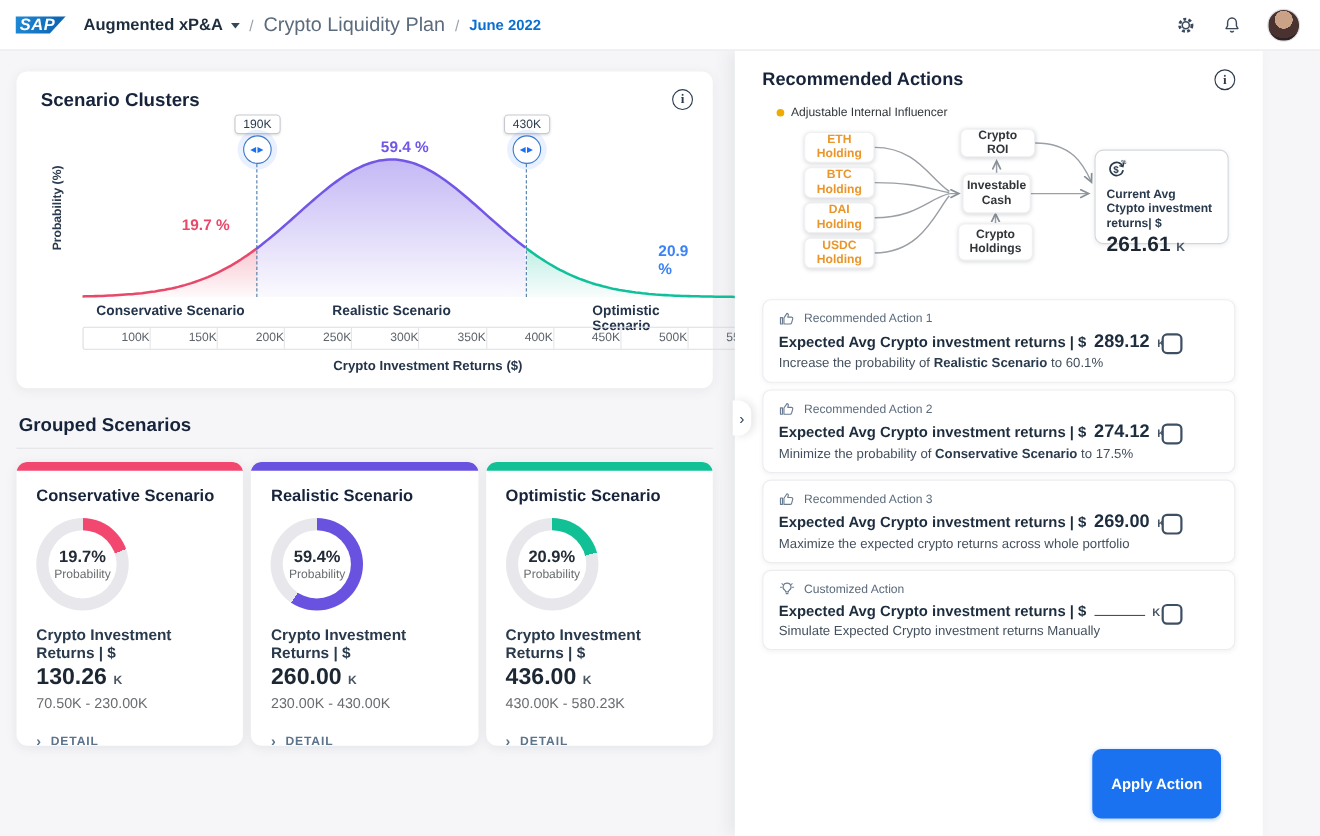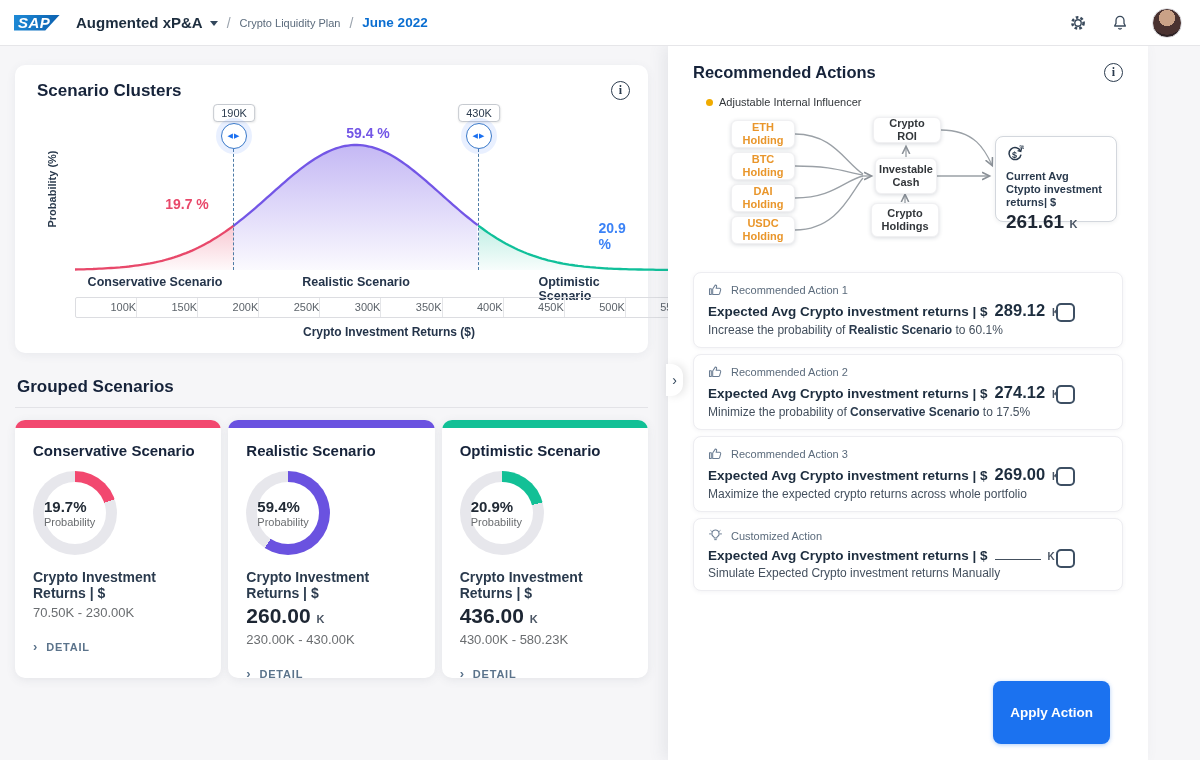--- a/index.html
+++ b/index.html
@@ -5,21 +5,21 @@
   * { margin:0; padding:0; box-sizing:border-box; }
   html,body { width:1200px; height:760px; }
   body { font-family:"Liberation Sans","DejaVu Sans",sans-serif; background:#f6f6f8; color:#1d2d3e; overflow:hidden; }
 
   
   .header { height:46px; background:#fff; border-bottom:1px solid #e6e6e9; display:flex; align-items:center; padding:0 18px 0 14px; position:relative; z-index:5; }
   .sap-logo { width:46px; height:16px; background:linear-gradient(100deg,#1e8ad6,#0b5fae); clip-path:polygon(0 0,100% 0,68% 100%,0 100%); color:#fff; font-weight:bold; font-style:italic; font-size:15px; display:flex; align-items:center; padding-left:4px; letter-spacing:.5px; }
   .app-title { font-size:15px; font-weight:700; color:#1d2d3e; margin-left:16px; display:flex; align-items:center; gap:7px; cursor:pointer; }
   .caret-down { width:0; height:0; border-left:4.5px solid transparent; border-right:4.5px solid transparent; border-top:5.5px solid #33475c; margin-top:2px; }
   .crumb-sep { color:#9aa3ad; font-size:14px; margin:0 9px; font-weight:400; }
-  .crumb { font-size:11px; color:#5b6b7c; }
+  .crumb { font-size:18px; color:#5b6b7c; }
   .crumb-period { font-size:13.5px; color:#0a6ed1; font-weight:700; }
   .header-right { margin-left:auto; display:flex; align-items:center; gap:22px; }
   .hicon { width:20px; height:20px; display:flex; align-items:center; justify-content:center; cursor:pointer; color:#3a4a5c; }
   .avatar { width:30px; height:30px; border-radius:50%; background:radial-gradient(circle at 50% 32%, #caa287 0 34%, #4a3230 35% 70%, #2e2224 71%); border:1px solid #e0e0e4; cursor:pointer; }
 
   .main { display:flex; height:714px; }
 
   
   .left-col { width:668px; position:relative; padding:19px 20px 0 15px; }
 
@@ -40,21 +40,21 @@
   .x-axis-label { position:absolute; left:68px; top:260px; width:612px; text-align:center; font-size:12px; font-weight:700; color:#24344a; }
 
   .grouped-title { margin:24px 0 0 2px; font-size:17px; font-weight:700; color:#16233a; }
   .grouped-divider { margin-top:10px; border-top:1px solid #e3e3e7; }
   .cards-row { display:flex; gap:7px; margin-top:12px; }
   .sc-card { flex:1; border-radius:10px; background:#fff; box-shadow:0 2px 10px rgba(80,90,110,.10); height:258px; position:relative; overflow:hidden; }
   .sc-bar { height:8px; border-radius:10px 10px 0 0; }
   .sc-body { padding:14px 18px 0 18px; }
   .sc-title { font-size:15px; font-weight:700; color:#16233a; }
   .donut { width:84px; height:84px; border-radius:50%; margin-top:12px; position:relative; }
-  .donut-hole { position:absolute; inset:11px; background:#fff; border-radius:50%; display:flex; flex-direction:column; justify-content:center; }
+  .donut-hole { position:absolute; inset:11px; background:#fff; border-radius:50%; display:flex; flex-direction:column; align-items:center; justify-content:center; }
   .donut-val { font-size:15px; font-weight:700; color:#222b36; }
   .donut-sub { font-size:11px; color:#6a6d70; margin-top:1px; }
   .sc-metric { margin-top:14px; font-size:14px; font-weight:600; color:#2a3a4d; }
   .sc-value { margin-top:3px; font-size:21px; font-weight:700; color:#1d2633; }
   .sc-unit { font-size:11px; font-weight:700; color:#4a5564; }
   .sc-range { margin-top:4px; font-size:13px; color:#6a6d70; }
   .detail-link { margin-top:20px; display:flex; align-items:center; gap:8px; font-size:11px; font-weight:700; letter-spacing:.8px; color:#5b738b; cursor:pointer; }
   .chev { font-size:13px; font-weight:700; color:#5b738b; line-height:1; }
 
   
@@ -192,20 +192,21 @@
         <div class="sc-bar" style="background: rgb(242, 72, 111);"></div>
         <div class="sc-body">
           <div class="sc-title">Conservative Scenario</div>
           <div class="donut" style="background: conic-gradient(rgb(242, 72, 111) 70.92deg, rgb(231, 231, 236) 0deg);">
             <div class="donut-hole">
               <span class="donut-val">19.7%</span>
               <span class="donut-sub">Probability</span>
             </div>
           </div>
           <div class="sc-metric">Crypto Investment Returns | $</div>
+          <div class="sc-value"><span>130.26</span> <span class="sc-unit">K</span></div>
           <div class="sc-range">70.50K - 230.00K</div>
           <div class="detail-link">
               <span class="chev">›</span>
               <span>DETAIL</span>
             </div>
         </div>
       </div>
 
       <div class="sc-card">
         <div class="sc-bar" style="background: rgb(106, 82, 224);"></div>

